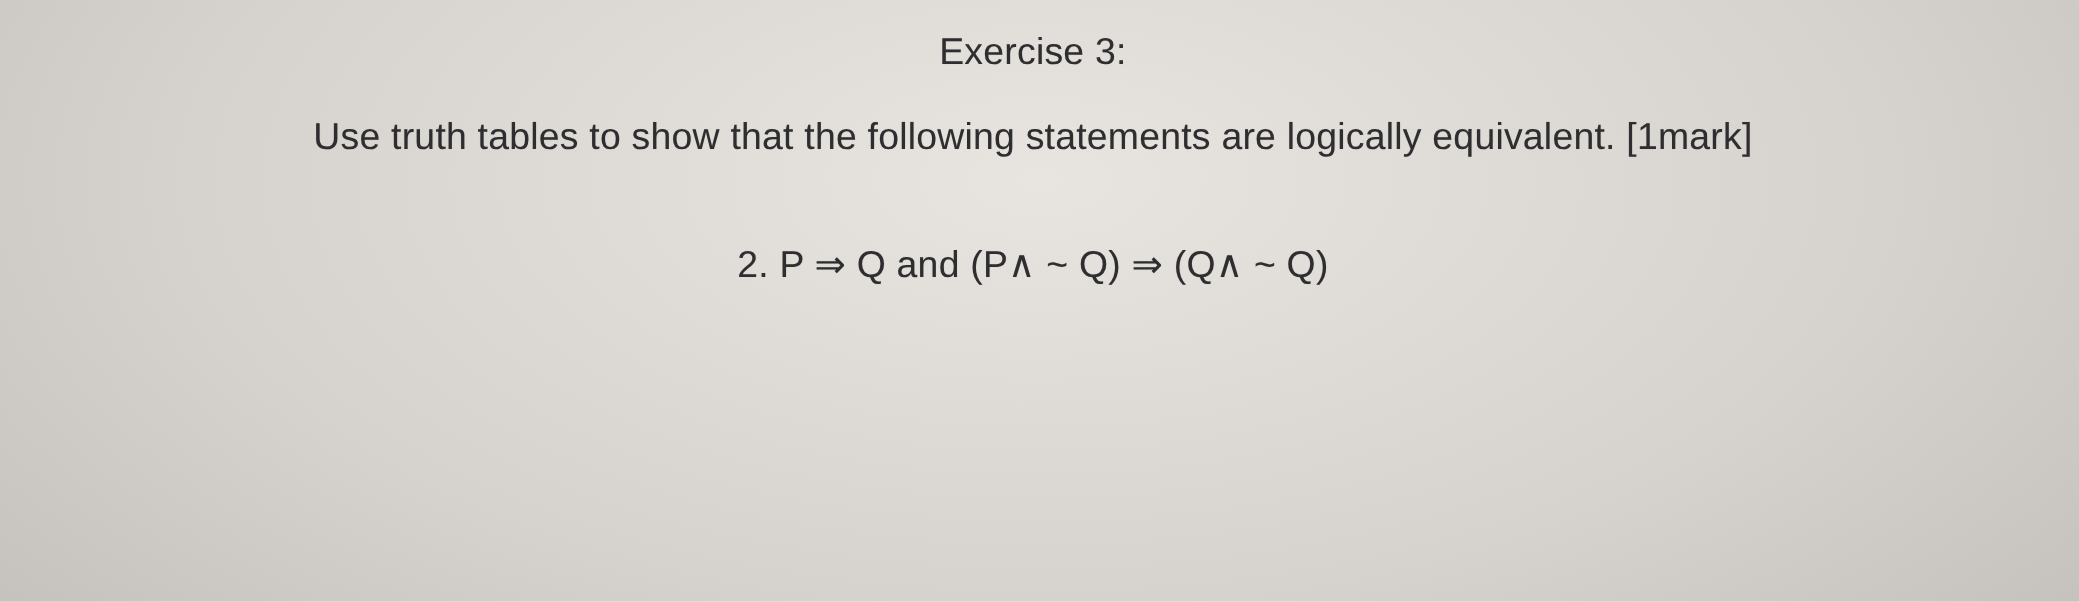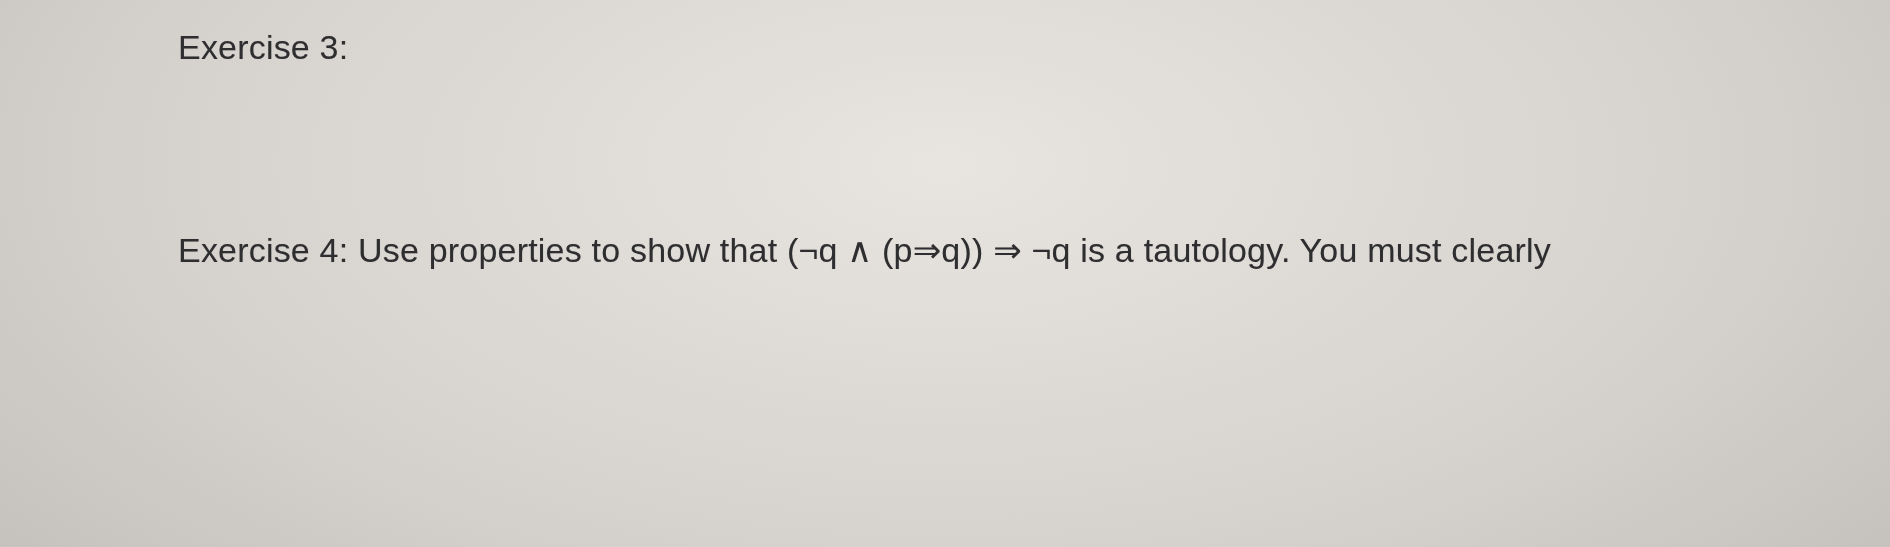--- a/index.html
+++ b/index.html
@@ -11,20 +11,21 @@
   }
   body {
     background: radial-gradient(ellipse 1400px 700px at 50% 30%, #e8e4df 0%, #d6d2cd 55%, #bfbcb8 100%);
     font-family: "Segoe UI", "Helvetica Neue", Arial, sans-serif;
     color: #2e2e30;
   }
   .page {
     padding: 28px 0 0 178px;
     width: 1700px;
     box-sizing: border-box;
+    text-align: center;
   }
   .line {
     font-size: 34px;
     line-height: 1.15;
     letter-spacing: 0.2px;
     text-shadow: 0 0 1px rgba(0,0,0,0.15);
   }
   .gap-med   { height: 38px; }
   .gap-large { height: 40px; }
   .ex4-wrap {
@@ -37,26 +38,28 @@
 </style>
 </head>
 <body>
 
 <div class="page">
 
   <div class="line">Exercise 3:</div>
 
   <div class="gap-med"></div>
 
+  <div class="line">Use truth tables to show that the following statements are logically equivalent. [1mark]</div>
 
   <div class="gap-large"></div>
 
 
   <div class="gap-med"></div>
 
+  <div class="line">2. P ⇒ Q and (P∧ ~ Q) ⇒ (Q∧ ~ Q)</div>
 
   <div class="gap-large"></div>
 
   <div class="ex4-wrap">
-    <span class="line">Exercise 4: Use properties to show that (¬q ∧ (p⇒q)) ⇒ ¬q is a tautology. You must clearly</span><br>
+    <br>
   </div>
 
 </div>
 
 </body></html>

